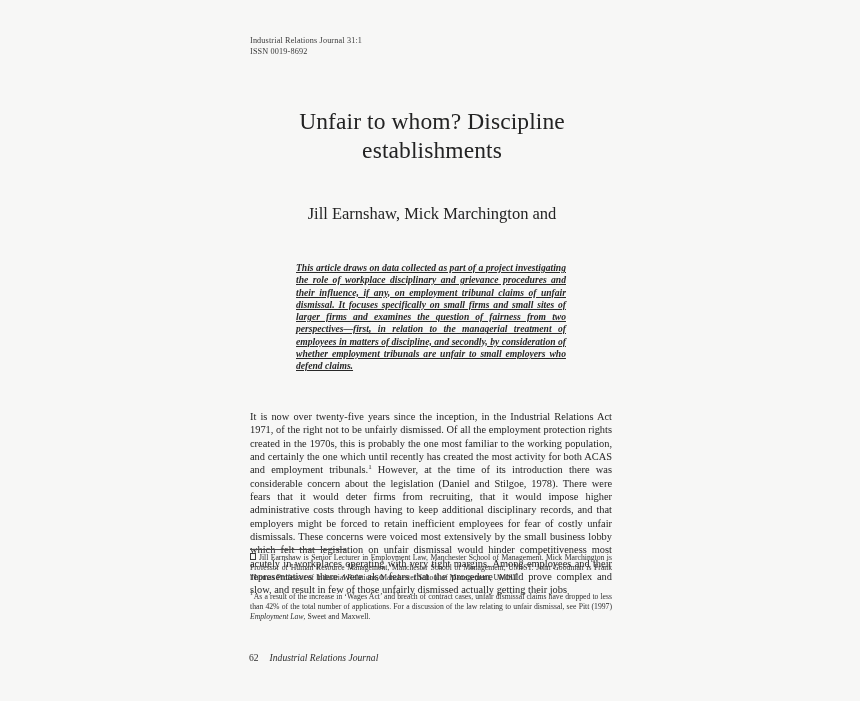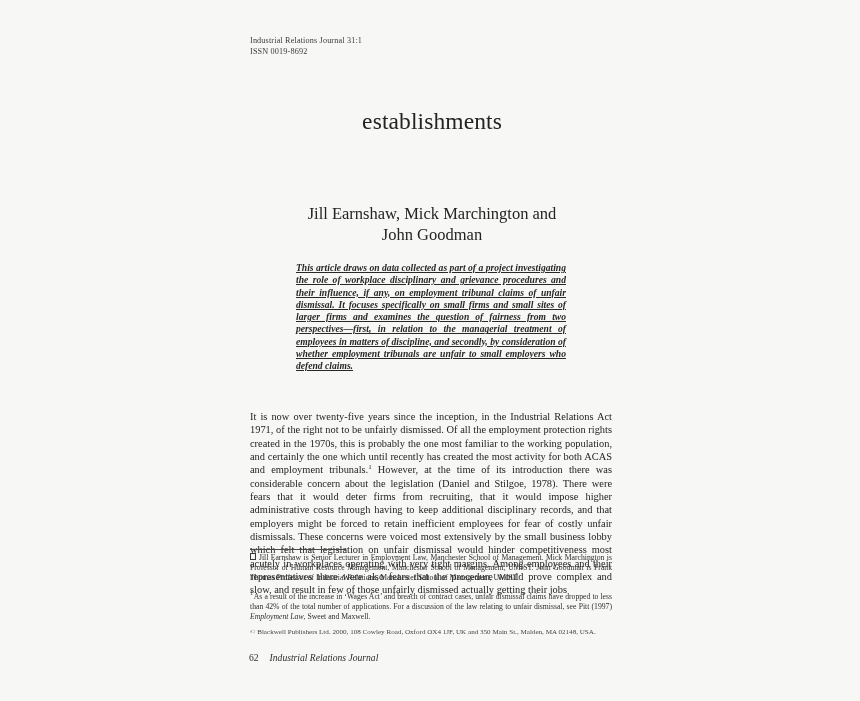--- a/index.html
+++ b/index.html
@@ -153,38 +153,37 @@
 <body>
 
 <div class="page">
 
   <div class="journal-head">
     <div>Industrial Relations Journal 31:1</div>
     <div>ISSN 0019-8692</div>
   </div>
 
   <div class="title-block">
+    <div class="t-line">Unfair to whom? Discipline</div>
     <div class="t-line">establishments</div>
   </div>
 
   <div class="authors-block">
     <div class="a-line">Jill Earnshaw, Mick Marchington and</div>
-    <div class="a-line">John Goodman</div>
   </div>
 
   <div class="abstract">This article draws on data collected as part of a project investigating the role of workplace disciplinary and grievance procedures and their influence, if any, on employment tribunal claims of unfair dismissal. It focuses specifically on small firms and small sites of larger firms and examines the question of fairness from two perspectives—first, in relation to the managerial treatment of employees in matters of discipline, and secondly, by consideration of whether employment tribunals are unfair to small employers who defend claims.</div>
 
   <div class="body-text"><span>It is now over twenty-five years since the inception, in the Industrial Relations Act 1971, of the right not to be unfairly dismissed. Of all the employment protection rights created in the 1970s, this is probably the one most familiar to the working population, and certainly the one which until recently has created the most activity for both ACAS and employment tribunals.</span><sup>1</sup><span> However, at the time of its introduction there was considerable concern about the legislation (Daniel and Stilgoe, 1978). There were fears that it would deter firms from recruiting, that it would impose higher administrative costs through having to keep additional disciplinary records, and that employers might be forced to retain inefficient employees for fear of costly unfair dismissals. These concerns were voiced most extensively by the small business lobby which felt that legislation on unfair dismissal would hinder competitiveness most acutely in workplaces operating with very tight margins. Among employees and their representatives there were also fears that the procedure would prove complex and slow, and result in few of those unfairly dismissed actually getting their jobs</span></div>
 
   <div class="footnote-rule"></div>
 
   <div class="footnotes">
     <p class="fn-author"><span class="fn-marker-box"></span><span>Jill Earnshaw is Senior Lecturer in Employment Law, Manchester School of Management. Mick Marchington is Professor of Human Resource Management, Manchester School of Management, UMIST. John Goodman is Frank Thomas Professor of Industrial Relations, Manchester School of Management, UMIST.</span></p>
     <p><sup>1</sup><span>As a result of the increase in ‘Wages Act’ and breach of contract cases, unfair dismissal claims have dropped to less than 42% of the total number of applications. For a discussion of the law relating to unfair dismissal, see Pitt (1997) </span><i>Employment Law</i><span>, Sweet and Maxwell.</span></p>
   </div>
 
-  <div class="copyright">© Blackwell Publishers Ltd. 2000, 108 Cowley Road, Oxford OX4 1JF, UK and 350 Main St., Malden, MA 02148, USA.</div>
 
   <div class="page-footer">
     <span class="folio">62</span><span class="jname">Industrial Relations Journal</span>
   </div>
 
 </div>
 
 </body></html>

